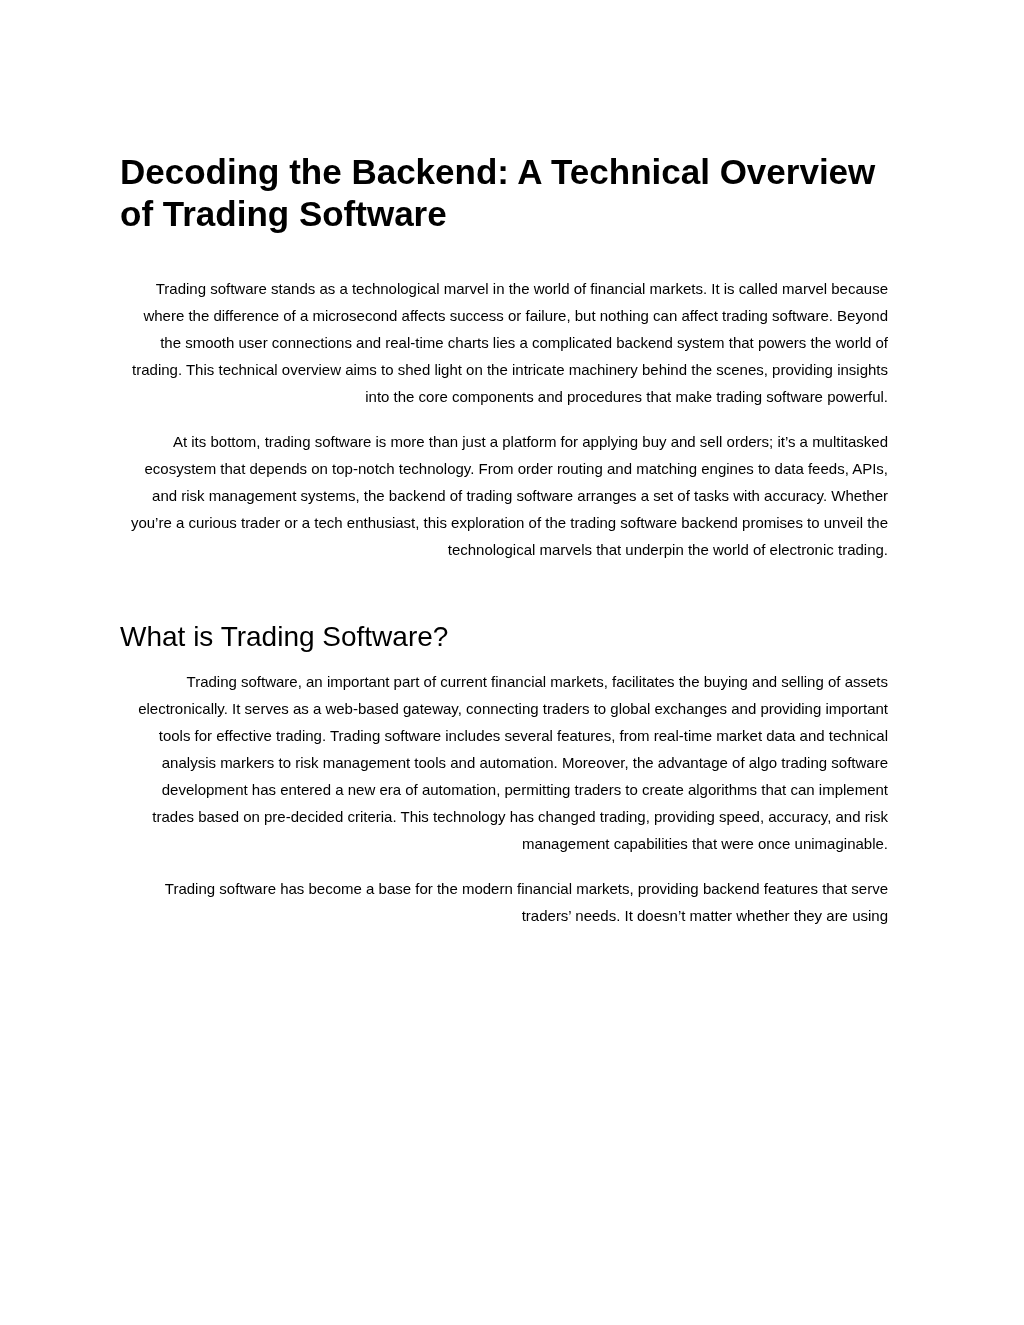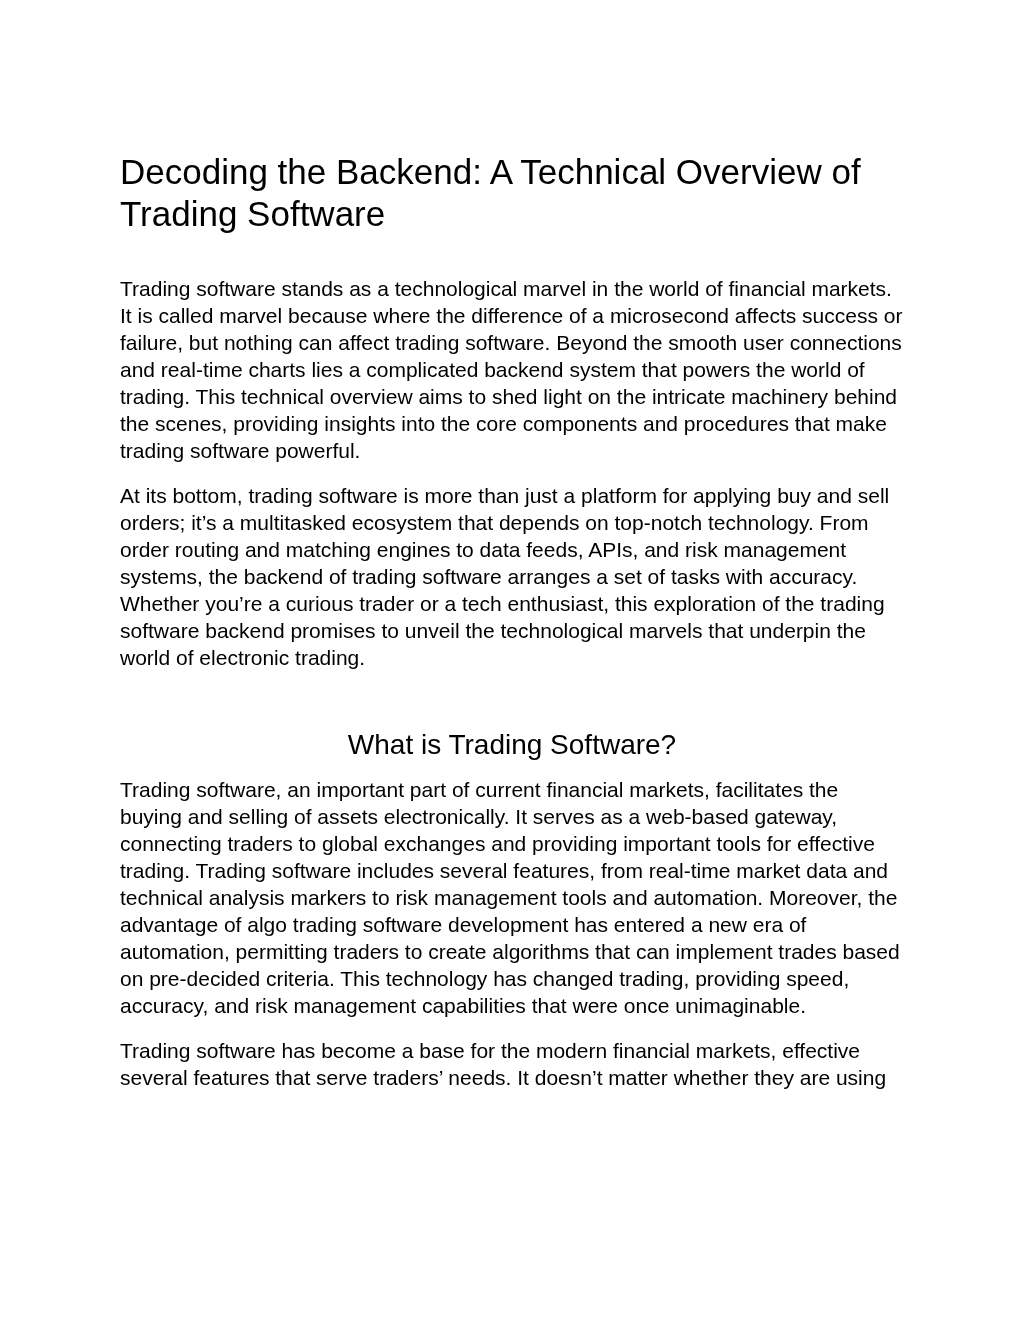--- a/index.html
+++ b/index.html
@@ -19,48 +19,48 @@
     box-sizing: border-box;
     width: 1024px;
     height: 1325px;
     padding: 151px 120px 0 120px;
     background: #ffffff;
   }
   .doc-title {
     margin: 0 0 40px 0;
     font-size: 35px;
     line-height: 42px;
-    font-weight: 400;
+    font-weight: 700;
     letter-spacing: 0;
   }
   .doc-paragraph {
-    margin: 0 0 18px 0;
-    font-size: 21px;
+    margin: 0 16px 18px 0;
+    font-size: 15px;
     line-height: 27px;
     font-weight: 400;
+    text-align: right;
   }
   .doc-heading {
     margin: 56px 0 13px 0;
     font-size: 28px;
     line-height: 36px;
     font-weight: 400;
-    text-align: center;
   }
 </style>
 </head>
 <body>
 
 <div class="doc-page">
 
   <h1 class="doc-title">Decoding the Backend: A Technical Overview of Trading Software</h1>
 
   <p class="doc-paragraph">Trading software stands as a technological marvel in the world of financial markets. It is called marvel because where the difference of a microsecond affects success or failure, but nothing can affect trading software. Beyond the smooth user connections and real-time charts lies a complicated backend system that powers the world of trading. This technical overview aims to shed light on the intricate machinery behind the scenes, providing insights into the core components and procedures that make trading software powerful.</p>
 
   <p class="doc-paragraph">At its bottom, trading software is more than just a platform for applying buy and sell orders; it’s a multitasked ecosystem that depends on top-notch technology. From order routing and matching engines to data feeds, APIs, and risk management systems, the backend of trading software arranges a set of tasks with accuracy. Whether you’re a curious trader or a tech enthusiast, this exploration of the trading software backend promises to unveil the technological marvels that underpin the world of electronic trading.</p>
 
   <h2 class="doc-heading">What is Trading Software?</h2>
 
   <p class="doc-paragraph">Trading software, an important part of current financial markets, facilitates the buying and selling of assets electronically. It serves as a web-based gateway, connecting traders to global exchanges and providing important tools for effective trading. Trading software includes several features, from real-time market data and technical analysis markers to risk management tools and automation. Moreover, the advantage of algo trading software development has entered a new era of automation, permitting traders to create algorithms that can implement trades based on pre-decided criteria. This technology has changed trading, providing speed, accuracy, and risk management capabilities that were once unimaginable.</p>
 
 
-  <p class="doc-paragraph">Trading software has become a base for the modern financial markets, effective several features that serve traders’ needs. It doesn’t matter whether they are using</p>
+  <p class="doc-paragraph">Trading software has become a base for the modern financial markets, providing backend features that serve traders’ needs. It doesn’t matter whether they are using</p>
 
 </div>
 
 </body></html>

